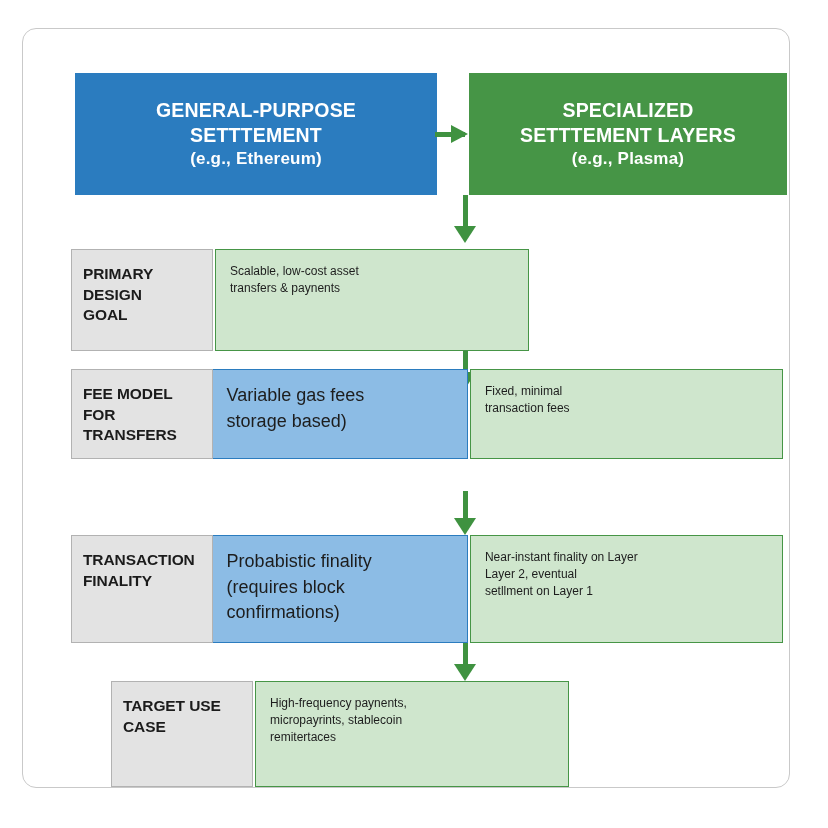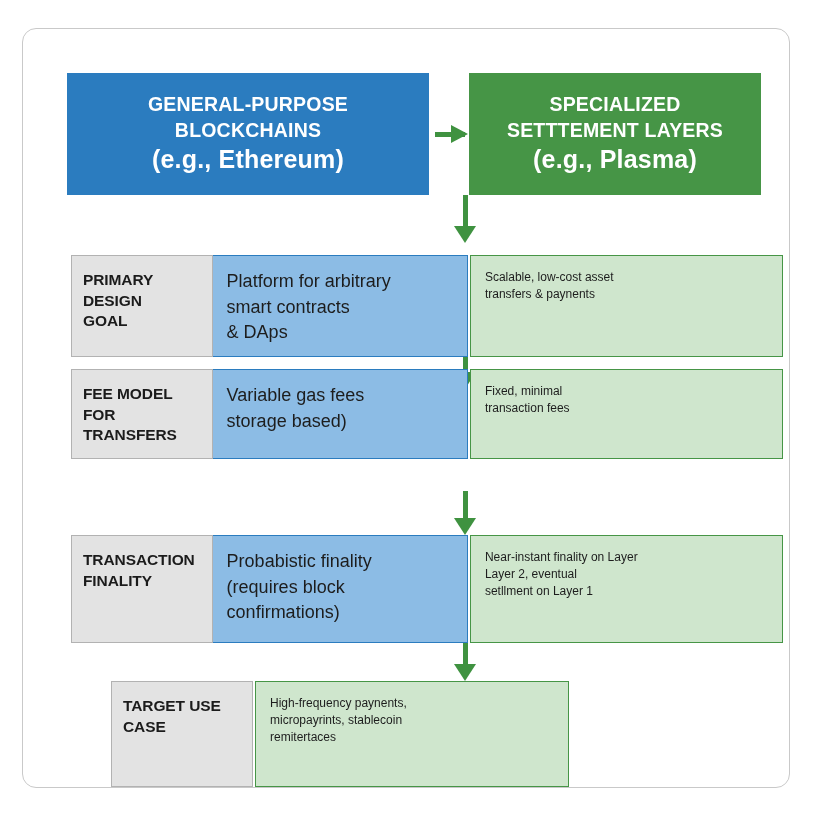--- a/index.html
+++ b/index.html
@@ -32,27 +32,27 @@
     align-items: center;
     justify-content: center;
     text-align: center;
     color: #ffffff;
     font-weight: bold;
     font-size: 19.5px;
     line-height: 1.30;
     letter-spacing: 0.2px;
     padding: 6px 10px;
   }
-  .hdr-left  { left: 44px;  top: 44px; width: 362px; height: 122px; background: #2b7cbf; }
-  .hdr-right { left: 446px; top: 44px; width: 292px; height: 122px; background: #469546; }
-  .hdr .l3 { font-size: 25px; }
+  .hdr-left  { left: 52px;  top: 44px; width: 362px; height: 122px; background: #2b7cbf; }
+  .hdr-right { left: 446px; top: 44px; width: 318px; height: 122px; background: #469546; }
+  .hdr .l3 { font-size: 17px; }
 
   
   .row { position: absolute; left: 48px; width: 712px; display: flex; }
-  .row-1 { top: 226px;  height: 102px; }
+  .row-1 { top: 220px;  height: 102px; }
   .row-2 { top: 340px;  height: 90px; }
   .row-3 { top: 506px;  height: 108px; }
   .row-4 { top: 652px;  height: 106px; padding-left: 40px; }
 
   .cell { display: flex; align-items: flex-start; }
 
   .cell-label {
     width: 142px;
     background: #e3e3e3;
     border: 1px solid #b2b2b2;
@@ -113,21 +113,21 @@
 </style>
 </head>
 <body>
 
 <div id="stage">
   <div class="card">
 
     <div class="hdr hdr-left">
       <div>
         <div>GENERAL-PURPOSE</div>
-        <div>BLOCKCHAINS</div>
+        <div>SETTTEMENT</div>
         <div class="l3">(e.g., Ethereum)</div>
       </div>
     </div>
 
     <div class="hdr hdr-right">
       <div>
         <div>SPECIALIZED</div>
         <div>SETTTEMENT LAYERS</div>
         <div class="l3">(e.g., Plasma)</div>
       </div>
@@ -149,27 +149,20 @@
     <div class="v-head vh-3"></div>
 
     <div class="row row-1">
       <div class="cell cell-label">
         <div>
           <div>PRIMARY</div>
           <div>DESIGN</div>
           <div>GOAL</div>
         </div>
       </div>
-      <div class="cell cell-blue">
-        <div>
-          <div>Platform for arbitrary</div>
-          <div>smart contracts</div>
-          <div>&amp; DAps</div>
-        </div>
-      </div>
       <div class="cell cell-green">
         <div>
           <div>Scalable, low-cost asset</div>
           <div>transfers &amp; paynents</div>
           <div></div>
         </div>
       </div>
     </div>
 
     <div class="row row-2">

